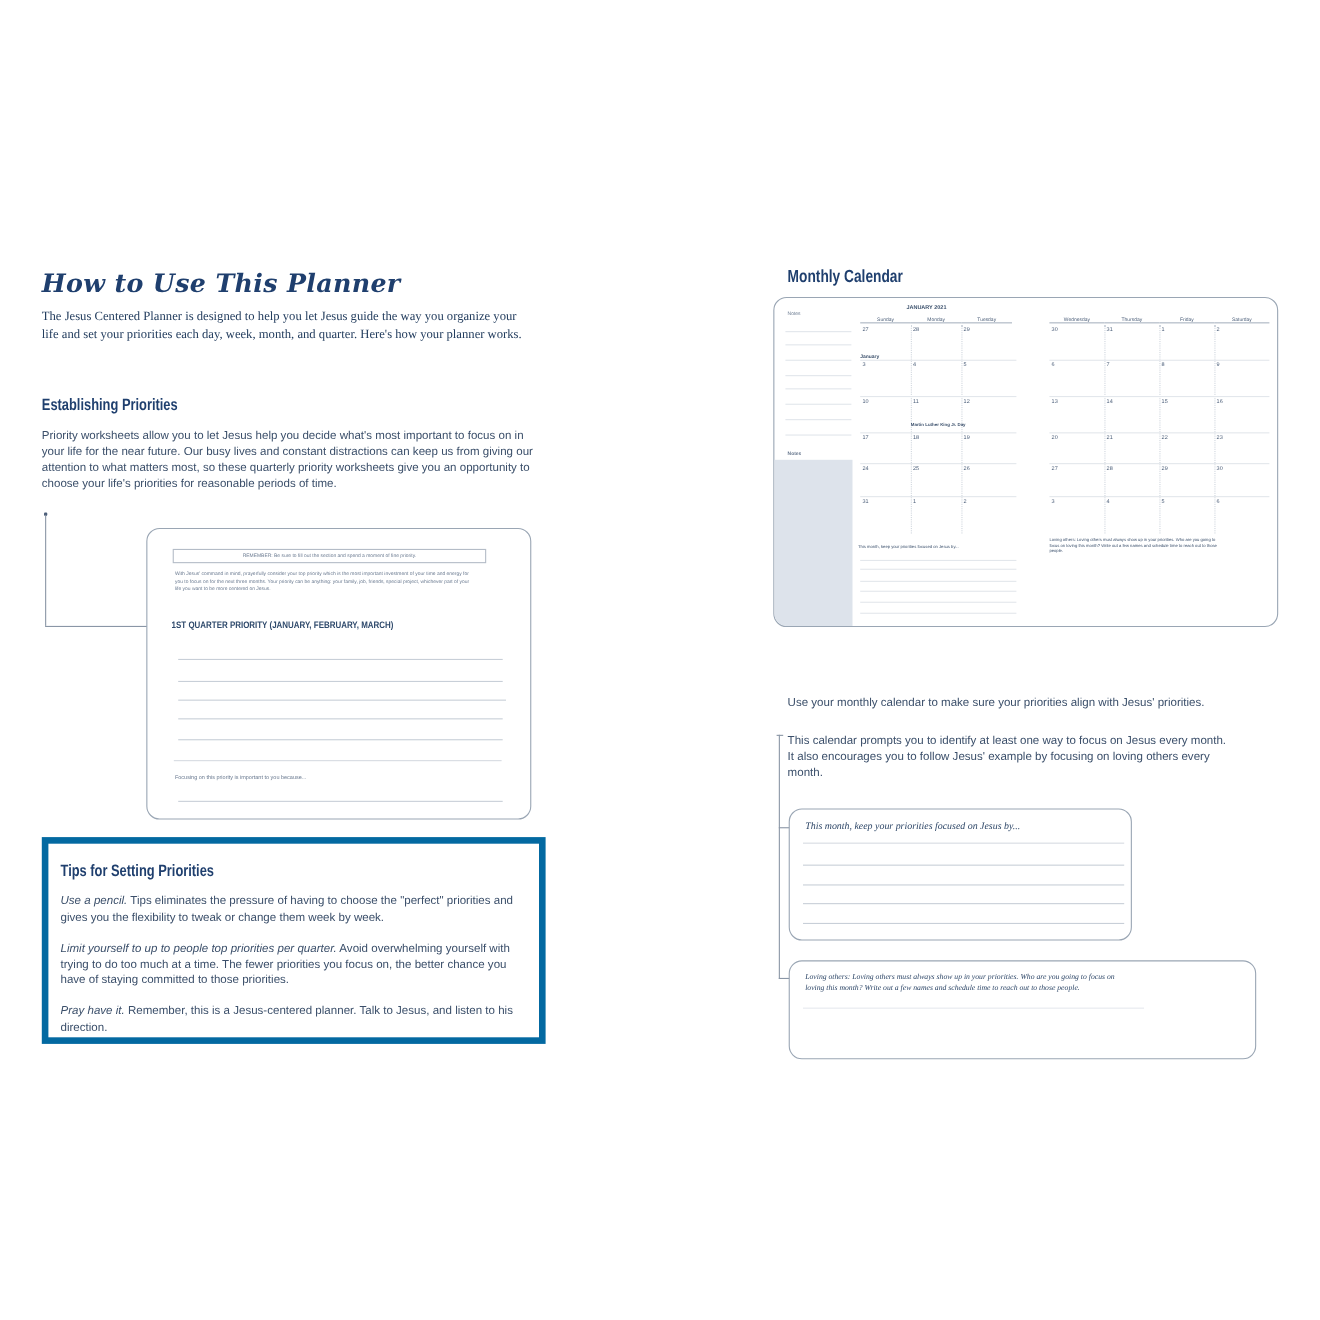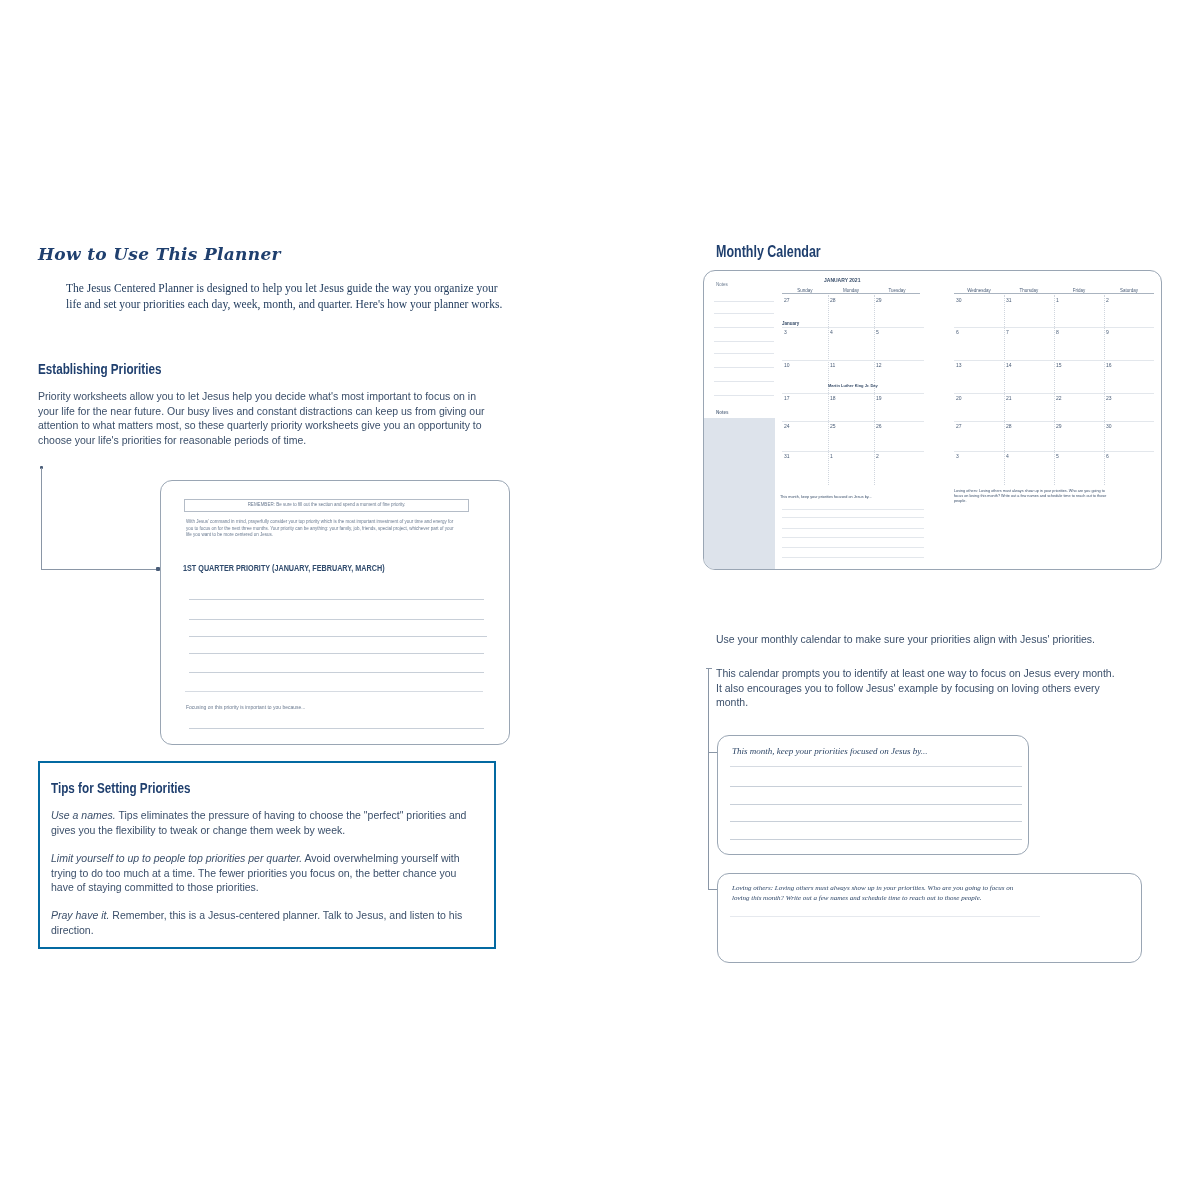--- a/index.html
+++ b/index.html
@@ -1,68 +1,68 @@
 <!DOCTYPE html>
 <html><head>
 <meta charset="utf-8">
 <style>
   html, body { margin:0; padding:0; background:#ffffff; }
   body { width:1200px; height:1200px; position:relative; overflow:hidden;
          font-family:"Liberation Sans", sans-serif; color:#1f3a5c; }
   .abs { position:absolute; }
   .script-title { font-family:"DejaVu Serif", serif; font-style:italic; font-weight:bold;
-                  font-size:17px; color:#1f3f6e; letter-spacing:0.3px; }
+                  font-size:23px; color:#1f3f6e; letter-spacing:0.3px; }
   .serif-body { font-family:"Liberation Serif", serif; font-size:11.5px; line-height:16px; color:#233d5e; }
   .condensed-h { font-family:"Liberation Sans", sans-serif; font-weight:bold; font-size:14px;
                  color:#1f3f6e; transform:scaleX(0.78); transform-origin:left center; white-space:nowrap; }
   .sans-body { font-family:"Liberation Sans", sans-serif; font-size:10.5px; line-height:14.5px; color:#3b4f6a; }
   .card { border:1.5px solid #9aa6b4; border-radius:12px; background:#fff; box-sizing:border-box; }
   .rule { position:absolute; height:1px; background:#c8cfd8; }
   .vline { position:absolute; width:1px; background:#8a96a6; }
   .hline { position:absolute; height:1px; background:#8a96a6; }
   .dot { position:absolute; width:4px; height:4px; background:#4a5d78; border-radius:1px; }
   .tiny { font-size:5px; color:#6a7a90; line-height:7px; }
-  .tips { border:2px solid #0369a1; box-sizing:border-box; background:#fff; }
+  .tips { border:6px solid #0369a1; box-sizing:border-box; background:#fff; }
   .daynum { position:absolute; font-size:5px; color:#4a5d78; }
   .dayname { position:absolute; font-size:4.5px; color:#4a5d78; text-align:center; border-bottom:1px solid #aab4c0; }
 </style>
 </head>
 <body>
 
 <div class="abs script-title" style="left:38px;top:244px;">How to Use This Planner</div>
 
-<div class="abs serif-body" style="left:38px;top:280px;width:440px;margin-left:28px;">The Jesus Centered Planner is designed to help you let Jesus guide the way you organize your life and set your priorities each day, week, month, and quarter. Here's how your planner works.</div>
+<div class="abs serif-body" style="left:38px;top:280px;width:440px;">The Jesus Centered Planner is designed to help you let Jesus guide the way you organize your life and set your priorities each day, week, month, and quarter. Here's how your planner works.</div>
 
 <div class="abs condensed-h" style="left:38px;top:360px;font-size:15px;">Establishing Priorities</div>
 
 <div class="abs sans-body" style="left:38px;top:389px;width:460px;">Priority worksheets allow you to let Jesus help you decide what's most important to focus on in your life for the near future. Our busy lives and constant distractions can keep us from giving our attention to what matters most, so these quarterly priority worksheets give you an opportunity to choose your life's priorities for reasonable periods of time.</div>
 
 <div class="dot" style="left:40px;top:466px;width:3px;height:3px;"></div>
 <div class="vline" style="left:41px;top:468px;height:101px;"></div>
 <div class="hline" style="left:41px;top:569px;width:116px;"></div>
 <div class="dot" style="left:156px;top:567px;"></div>
 
-<div class="abs card" style="left:160px;top:480px;width:350px;height:265px;">
+<div class="abs card" style="left:133px;top:480px;width:350px;height:265px;">
   <div class="abs tiny" style="left:23px;top:18px;width:283px;height:11px;border:1px solid #b4bcc7;text-align:center;line-height:10px;font-size:4.5px;">REMEMBER: Be sure to fill out the section and spend a moment of fine priority.</div>
   <div class="abs tiny" style="left:25px;top:38px;width:270px;font-size:4.5px;line-height:6.5px;">With Jesus' command in mind, prayerfully consider your top priority which is the most important investment of your time and energy for you to focus on for the next three months. Your priority can be anything: your family, job, friends, special project, whichever part of your life you want to be more centered on Jesus.</div>
   <div class="abs" style="left:22px;top:82px;font-size:8.5px;font-weight:bold;color:#2f4a6c;transform:scaleX(0.85);transform-origin:left center;white-space:nowrap;">1ST QUARTER PRIORITY (JANUARY, FEBRUARY, MARCH)</div>
   <div class="rule" style="left:28px;top:118px;width:295px;"></div>
   <div class="rule" style="left:28px;top:138px;width:295px;"></div>
   <div class="rule" style="left:28px;top:155px;width:298px;"></div>
   <div class="rule" style="left:28px;top:172px;width:295px;"></div>
   <div class="rule" style="left:28px;top:191px;width:295px;"></div>
   <div class="rule" style="left:24px;top:210px;width:298px;background:#d6dbe2;"></div>
   <div class="abs tiny" style="left:25px;top:223px;font-size:5px;">Focusing on this priority is important to you because...</div>
   <div class="rule" style="left:28px;top:247px;width:295px;"></div>
 </div>
 
 <div class="abs tips" style="left:38px;top:761px;width:458px;height:188px;">
   <div class="abs condensed-h" style="left:11px;top:16px;font-size:15px;">Tips for Setting Priorities</div>
   <div class="abs sans-body" style="left:11px;top:45px;width:425px;">
-    <i>Use a names.</i><span> Tips eliminates the pressure of having to choose the "perfect" priorities and gives you the flexibility to tweak or change them week by week.</span>
+    <i>Use a pencil.</i><span> Tips eliminates the pressure of having to choose the "perfect" priorities and gives you the flexibility to tweak or change them week by week.</span>
   </div>
   <div class="abs sans-body" style="left:11px;top:88px;width:428px;">
     <i>Limit yourself to up to people top priorities per quarter.</i><span> Avoid overwhelming yourself with trying to do too much at a time. The fewer priorities you focus on, the better chance you have of staying committed to those priorities.</span>
   </div>
   <div class="abs sans-body" style="left:11px;top:145px;width:428px;">
     <i>Pray have it.</i><span> Remember, this is a Jesus-centered planner. Talk to Jesus, and listen to his direction.</span>
   </div>
 </div>
 
 <div class="abs condensed-h" style="left:716px;top:243px;font-size:16px;">Monthly Calendar</div>

